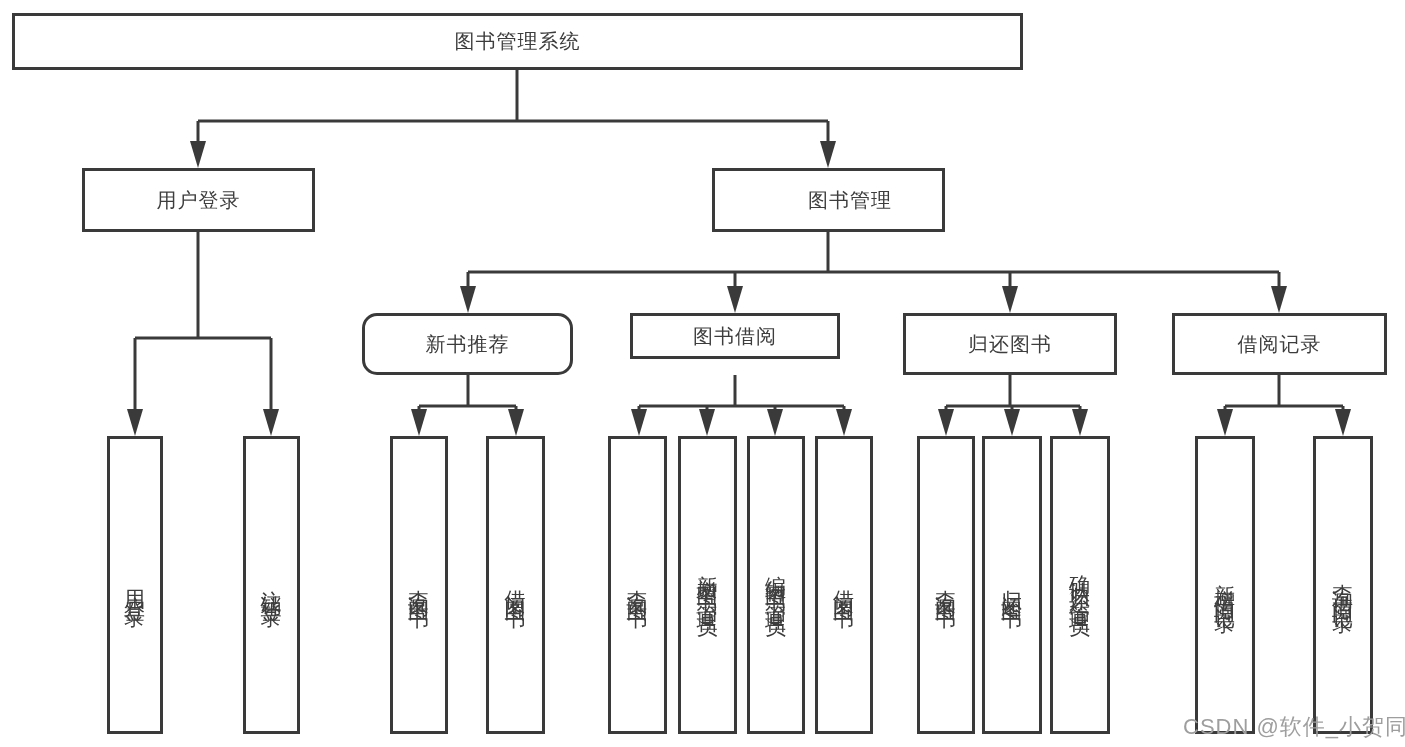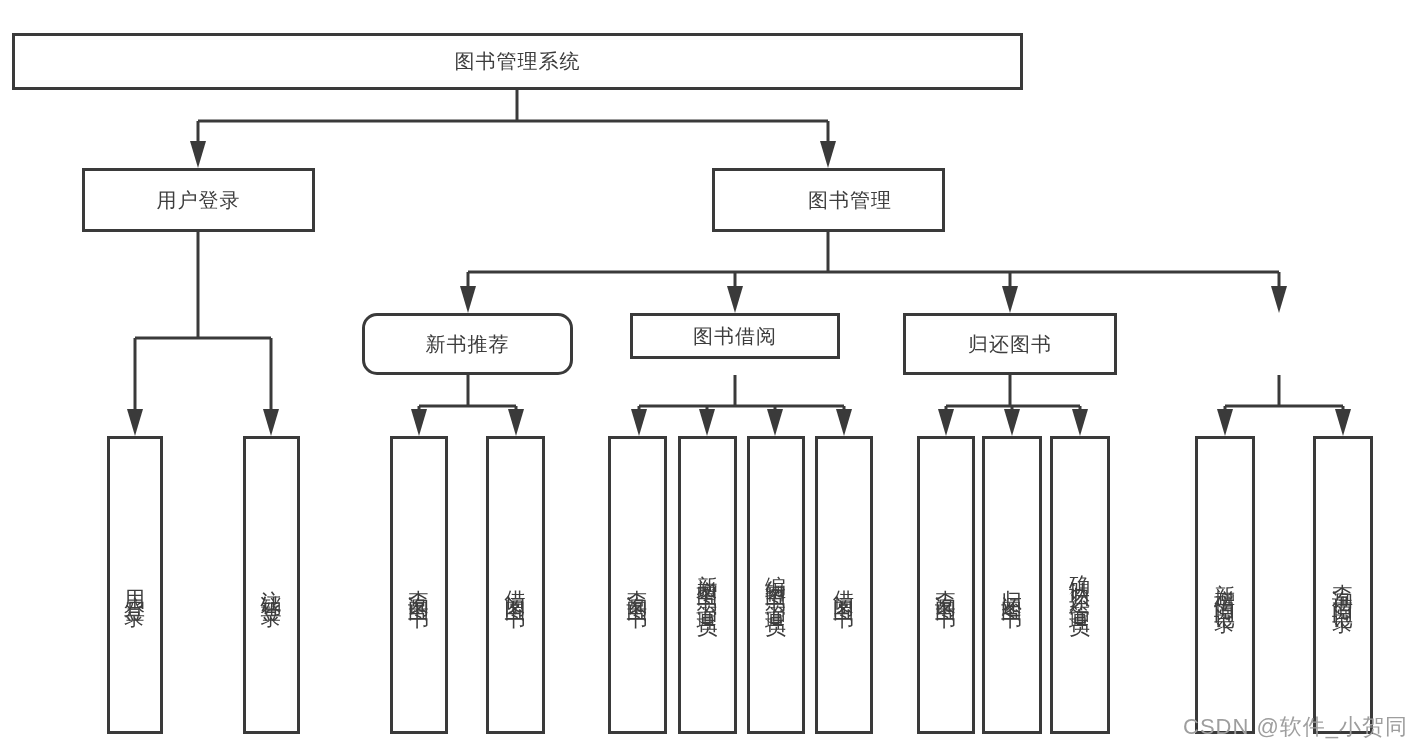--- a/index.html
+++ b/index.html
@@ -92,39 +92,42 @@
       <line x1="1012" y1="406" x2="1012" y2="416" stroke="#3a3a3a" stroke-width="3"></line>
       <polygon points="1004,409 1020,409 1012,436" fill="#3a3a3a"></polygon>
       <line x1="1080" y1="406" x2="1080" y2="416" stroke="#3a3a3a" stroke-width="3"></line>
       <polygon points="1072,409 1088,409 1080,436" fill="#3a3a3a"></polygon>
       <line x1="1225" y1="406" x2="1225" y2="416" stroke="#3a3a3a" stroke-width="3"></line>
       <polygon points="1217,409 1233,409 1225,436" fill="#3a3a3a"></polygon>
       <line x1="1343" y1="406" x2="1343" y2="416" stroke="#3a3a3a" stroke-width="3"></line>
       <polygon points="1335,409 1351,409 1343,436" fill="#3a3a3a"></polygon>
     </svg>
 
-  <div class="node" style="left:12px;top:13px;width:1011px;height:57px;margin-top:20px;">
+  <div class="node" style="left:12px;top:13px;width:1011px;height:57px;">
     <span class="hlabel">图书管理系统</span>
   </div>
 
   <div class="node" style="left:82px;top:168px;width:233px;height:64px;">
     <span class="hlabel">用户登录</span>
   </div>
   <div class="node" style="left:712px;top:168px;width:233px;height:64px;padding-left:43px;">
     <span class="hlabel">图书管理</span>
   </div>
 
   <div class="node" style="left:362px;top:313px;width:211px;height:62px;border-radius:15px;">
     <span class="hlabel">新书推荐</span>
   </div>
   <div class="node" style="left:630px;top:313px;width:210px;height:46px;align-items:center;">
     <span class="hlabel">图书借阅</span>
   </div>
   <div class="node" style="left:903px;top:313px;width:214px;height:62px;">
     <span class="hlabel">归还图书</span>
+  </div>
+  <div class="node" style="left:1172px;top:313px;width:215px;height:62px;">
+    <span class="hlabel">借阅记录</span>
   </div>
 
   <div class="node leaf" style="left:107px;top:436px;width:56px;height:298px;">
     <span class="vtext">用户登录</span>
   </div>
   <div class="node leaf" style="left:243px;top:436px;width:57px;height:298px;">
     <span class="vtext">注销登录</span>
   </div>
 
   <div class="node leaf" style="left:390px;top:436px;width:58px;height:298px;">

